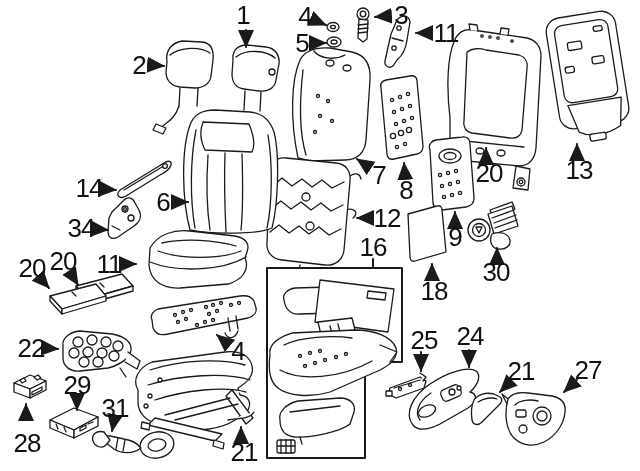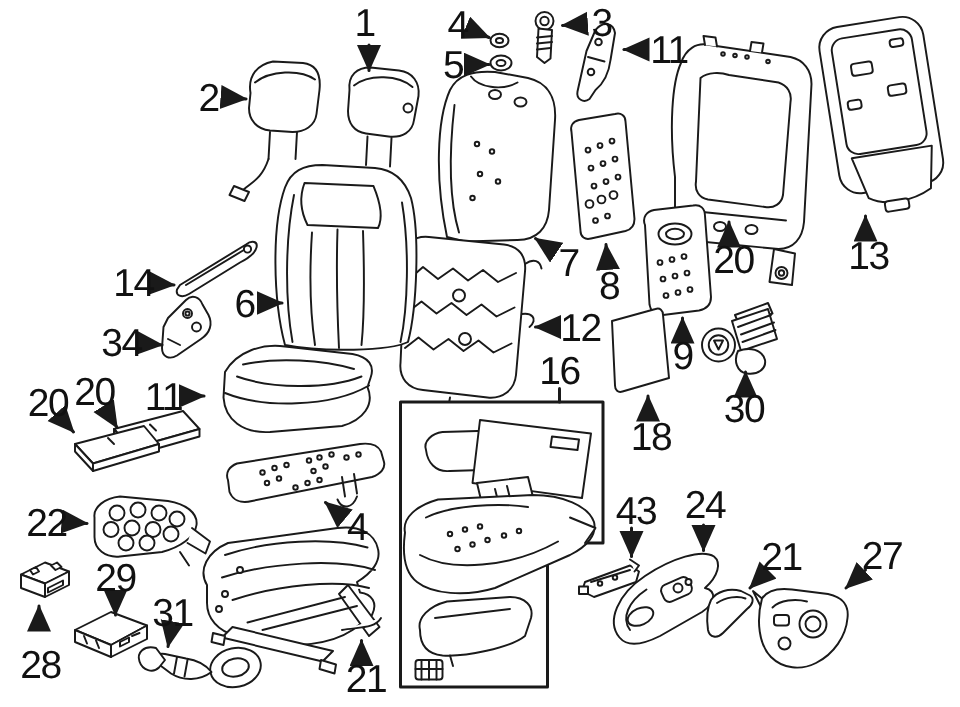--- a/index.html
+++ b/index.html
@@ -415,21 +415,21 @@
   <div class="callout" style="left:109px;top:264px">11</div>
   <div class="callout" style="left:373px;top:247px">16</div>
   <div class="callout" style="left:238px;top:351px">4</div>
   <div class="callout" style="left:434px;top:291px">18</div>
   <div class="callout" style="left:32px;top:268px">20</div>
   <div class="callout" style="left:63px;top:261px">20</div>
   <div class="callout" style="left:244px;top:452px">21</div>
   <div class="callout" style="left:31px;top:348px">22</div>
   <div class="callout" style="left:81px;top:228px">34</div>
   <div class="callout" style="left:470px;top:336px">24</div>
-  <div class="callout" style="left:424px;top:340px">43</div>
+  <div class="callout" style="left:424px;top:340px">25</div>
   <div class="callout" style="left:521px;top:371px">21</div>
   <div class="callout" style="left:588px;top:370px">27</div>
   <div class="callout" style="left:27px;top:443px">28</div>
   <div class="callout" style="left:77px;top:385px">29</div>
   <div class="callout" style="left:496px;top:272px">30</div>
   <div class="callout" style="left:115px;top:408px">31</div>
 
 </div>
 
 </body></html>

